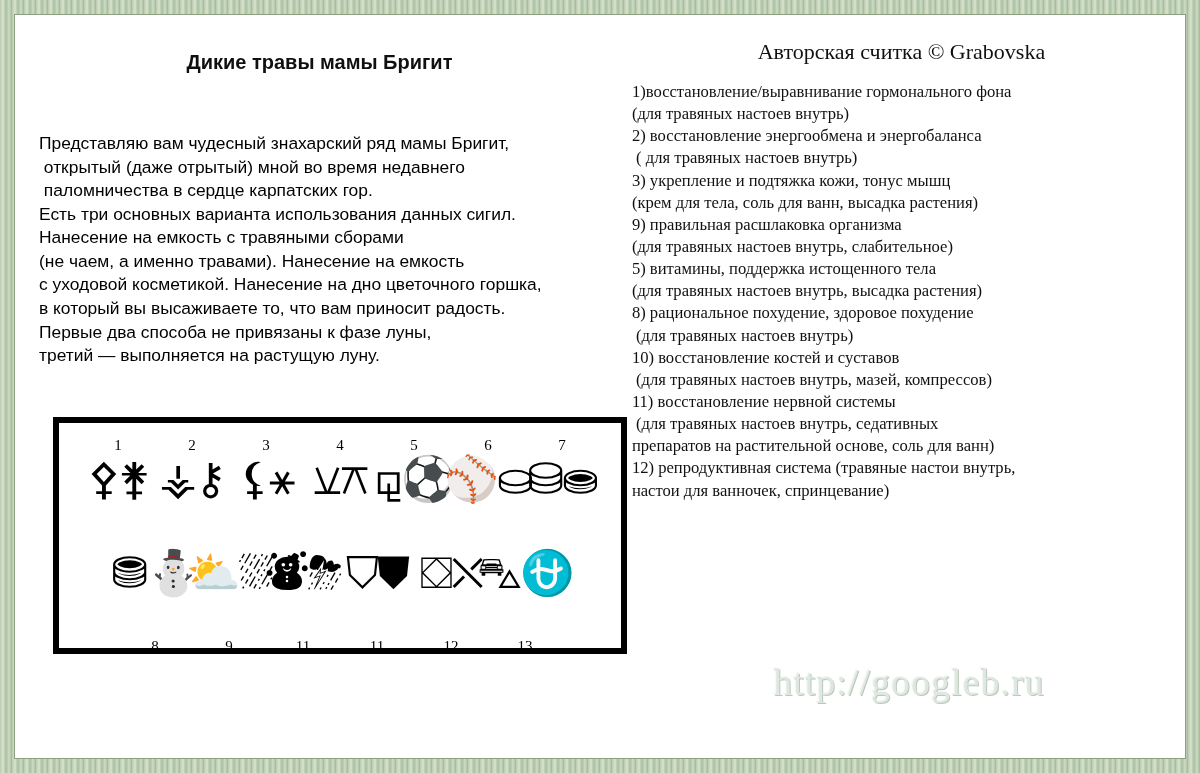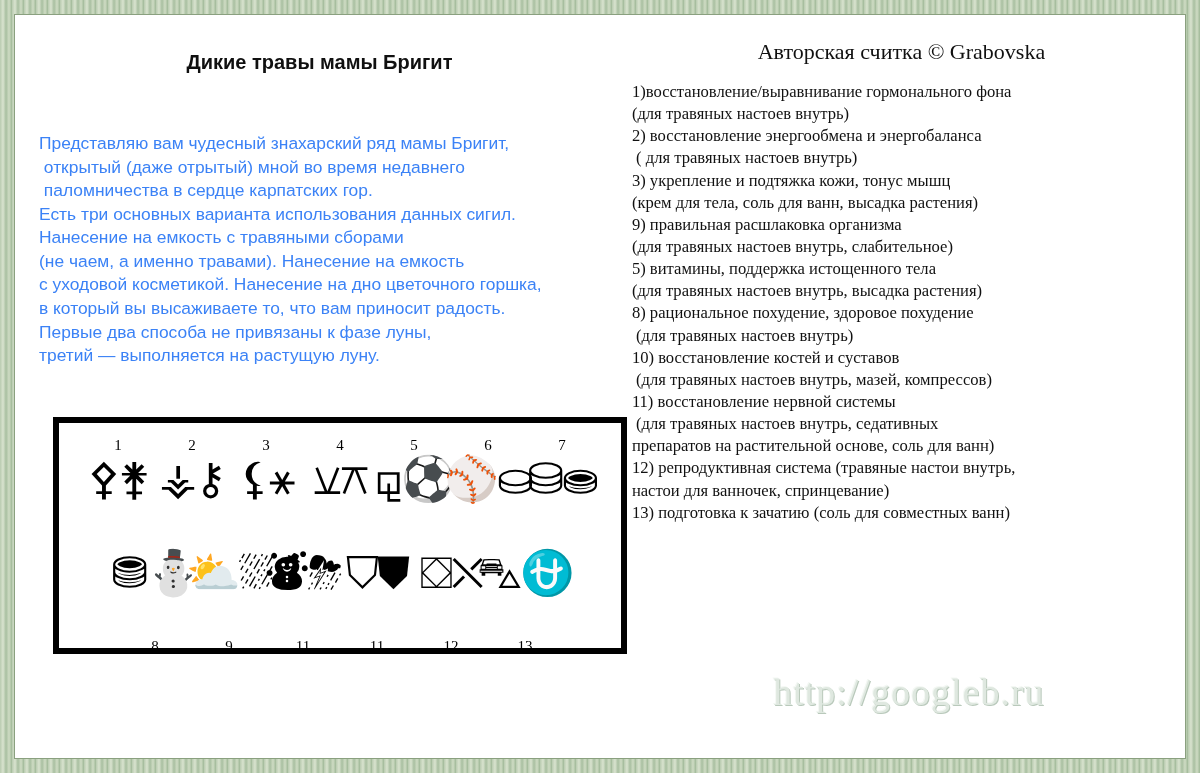--- a/index.html
+++ b/index.html
@@ -57,21 +57,21 @@
     font-weight: bold;
     color: #101010;
     text-align: center;
     margin: 14px 0 0 0;
     padding-left: 10px;
   }
   .left-body {
     margin-top: 58px;
     font-size: 17.4px;
     line-height: 1.355;
-    color: #3b82f6;
+    color: #000000;
     white-space: pre-wrap;
   }
   .sigil-box {
     position: absolute;
     left: 38px;
     top: 402px;
     width: 574px;
     height: 237px;
     background: #000000;
     box-sizing: border-box;
@@ -150,21 +150,21 @@
     color: #111111;
     font-family: Liberation Serif, serif;
   }
   .right-list .item {
     white-space: pre-wrap;
     margin: 0;
   }
   .watermark {
     position: absolute;
     left: 20px;
-    bottom: 44px;
+    bottom: 54px;
     width: 530px;
     text-align: center;
     font-family: "Liberation Serif", serif;
     font-size: 38px;
     color: #dfe8e0;
     text-shadow:
       1px 1px 0 #b9c9bb,
       -1px -1px 0 #f4f8f4;
     letter-spacing: 1px;
     pointer-events: none;
@@ -270,20 +270,19 @@
 (для травяных настоев внутрь, высадка растения)</p>
           <p class="item">8) рациональное похудение, здоровое похудение
  (для травяных настоев внутрь)</p>
           <p class="item">10) восстановление костей и суставов
  (для травяных настоев внутрь, мазей, компрессов)</p>
           <p class="item">11) восстановление нервной системы
  (для травяных настоев внутрь, седативных
 препаратов на растительной основе, соль для ванн)</p>
           <p class="item">12) репродуктивная система (травяные настои внутрь,
 настои для ванночек, спринцевание)</p>
-          <p class="item">13) подготовка к зачатию (соль для совместных ванн)</p>
         </div>
         <div class="watermark">http://googleb.ru</div>
       </div>
 
     </div>
   </div>
 </div>
 
 </body></html>

